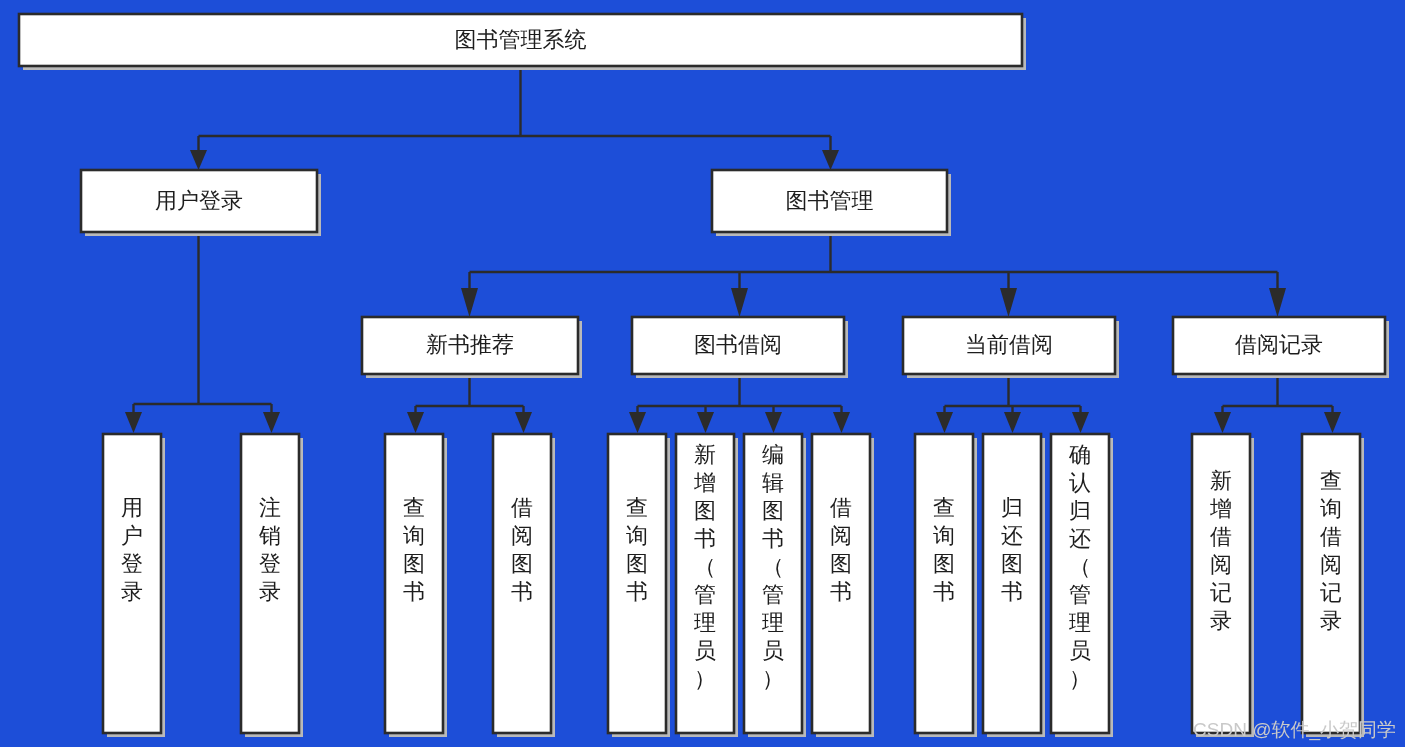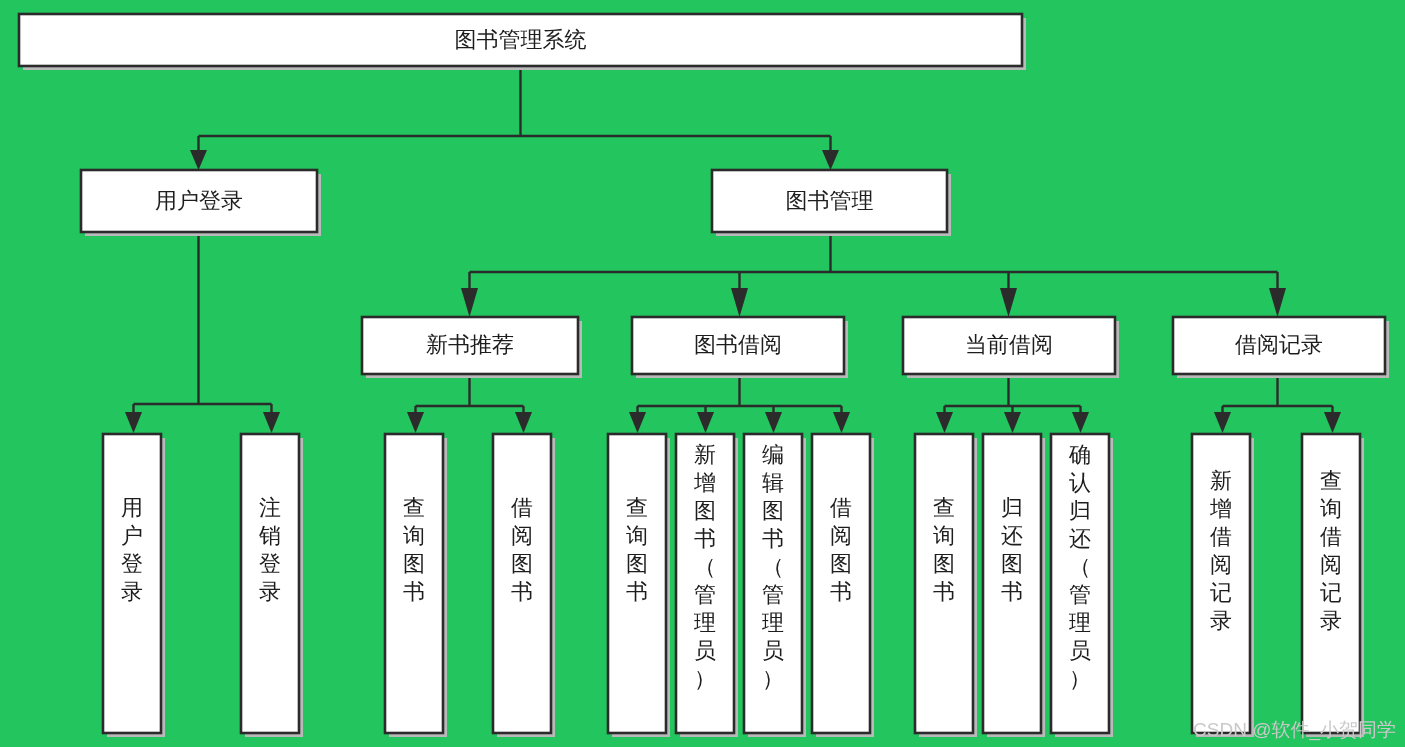--- a/index.html
+++ b/index.html
@@ -7,21 +7,21 @@
     padding: 0;
     background: #ffffff;
   }
   body {
     font-family: "Liberation Sans", "DejaVu Sans", sans-serif;
   }
   #diagram-root {
     position: relative;
     width: 1405px;
     height: 747px;
-    background: #22c55e;
+    background: #1d4ed8;
     overflow: hidden;
   }
   svg.diagram-canvas {
     position: absolute;
     left: 0;
     top: 0;
     width: 1405px;
     height: 747px;
     display: block;
   }

